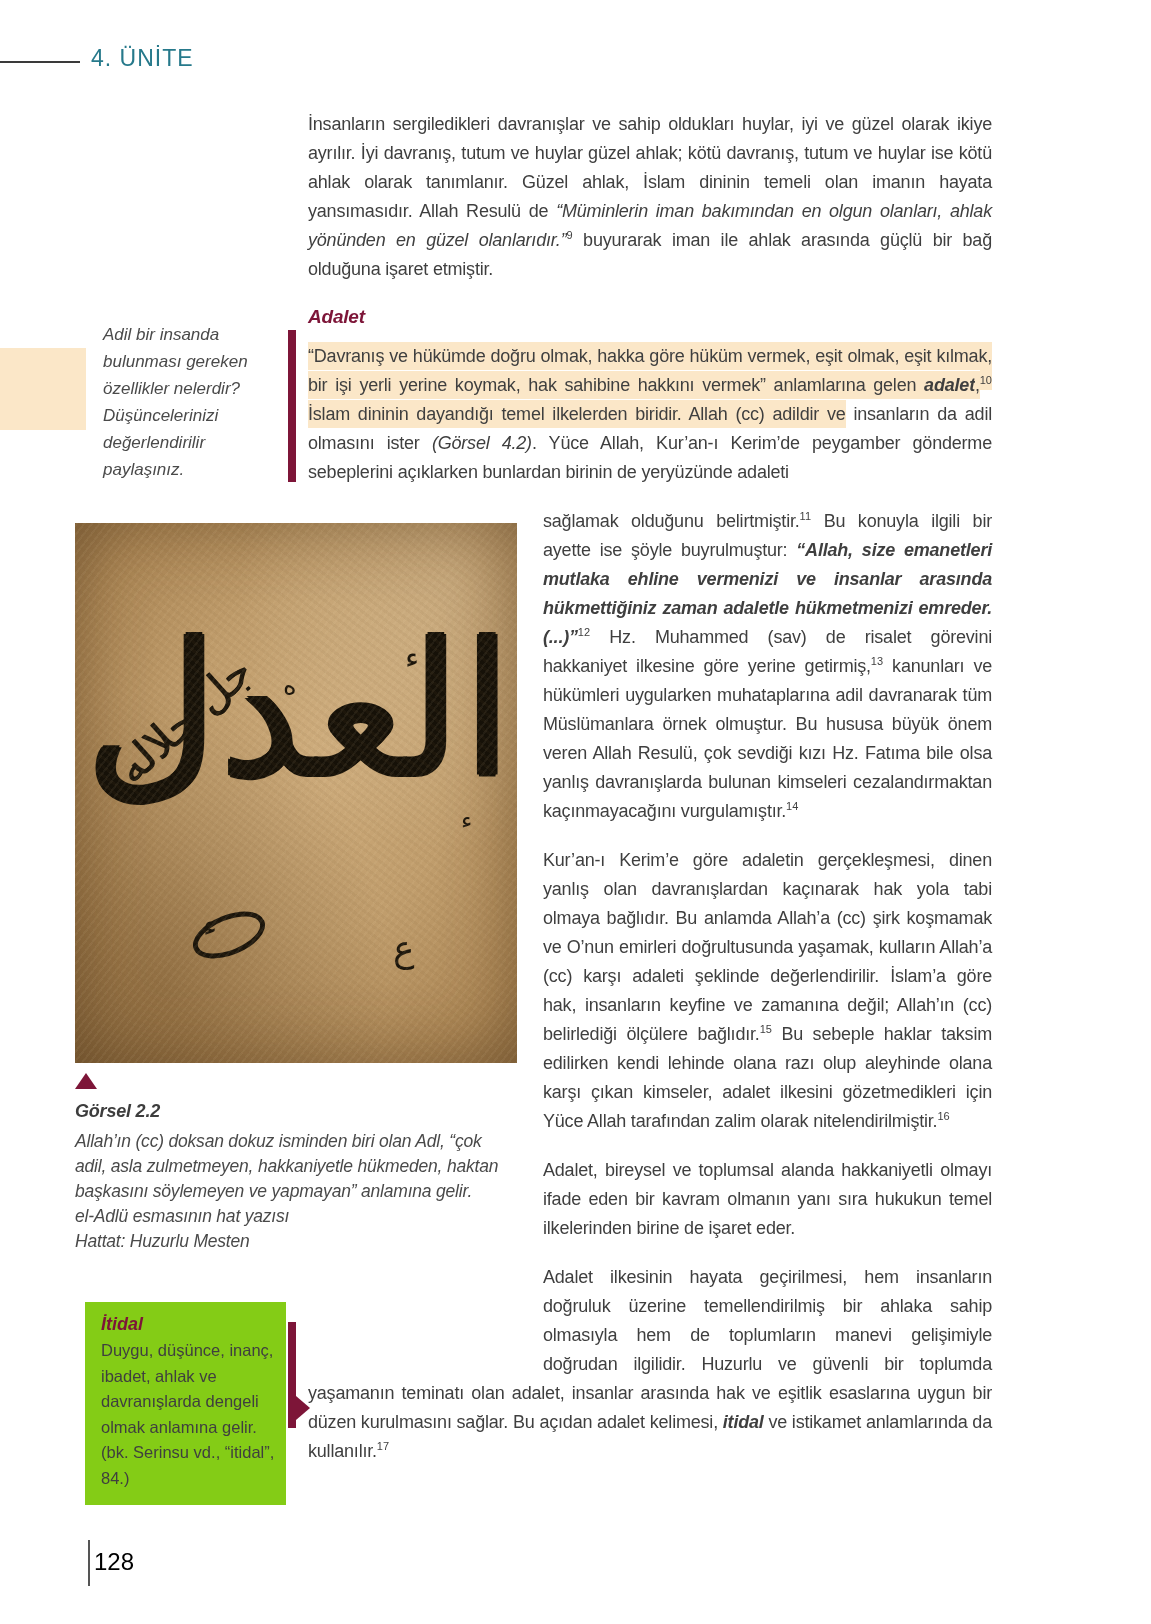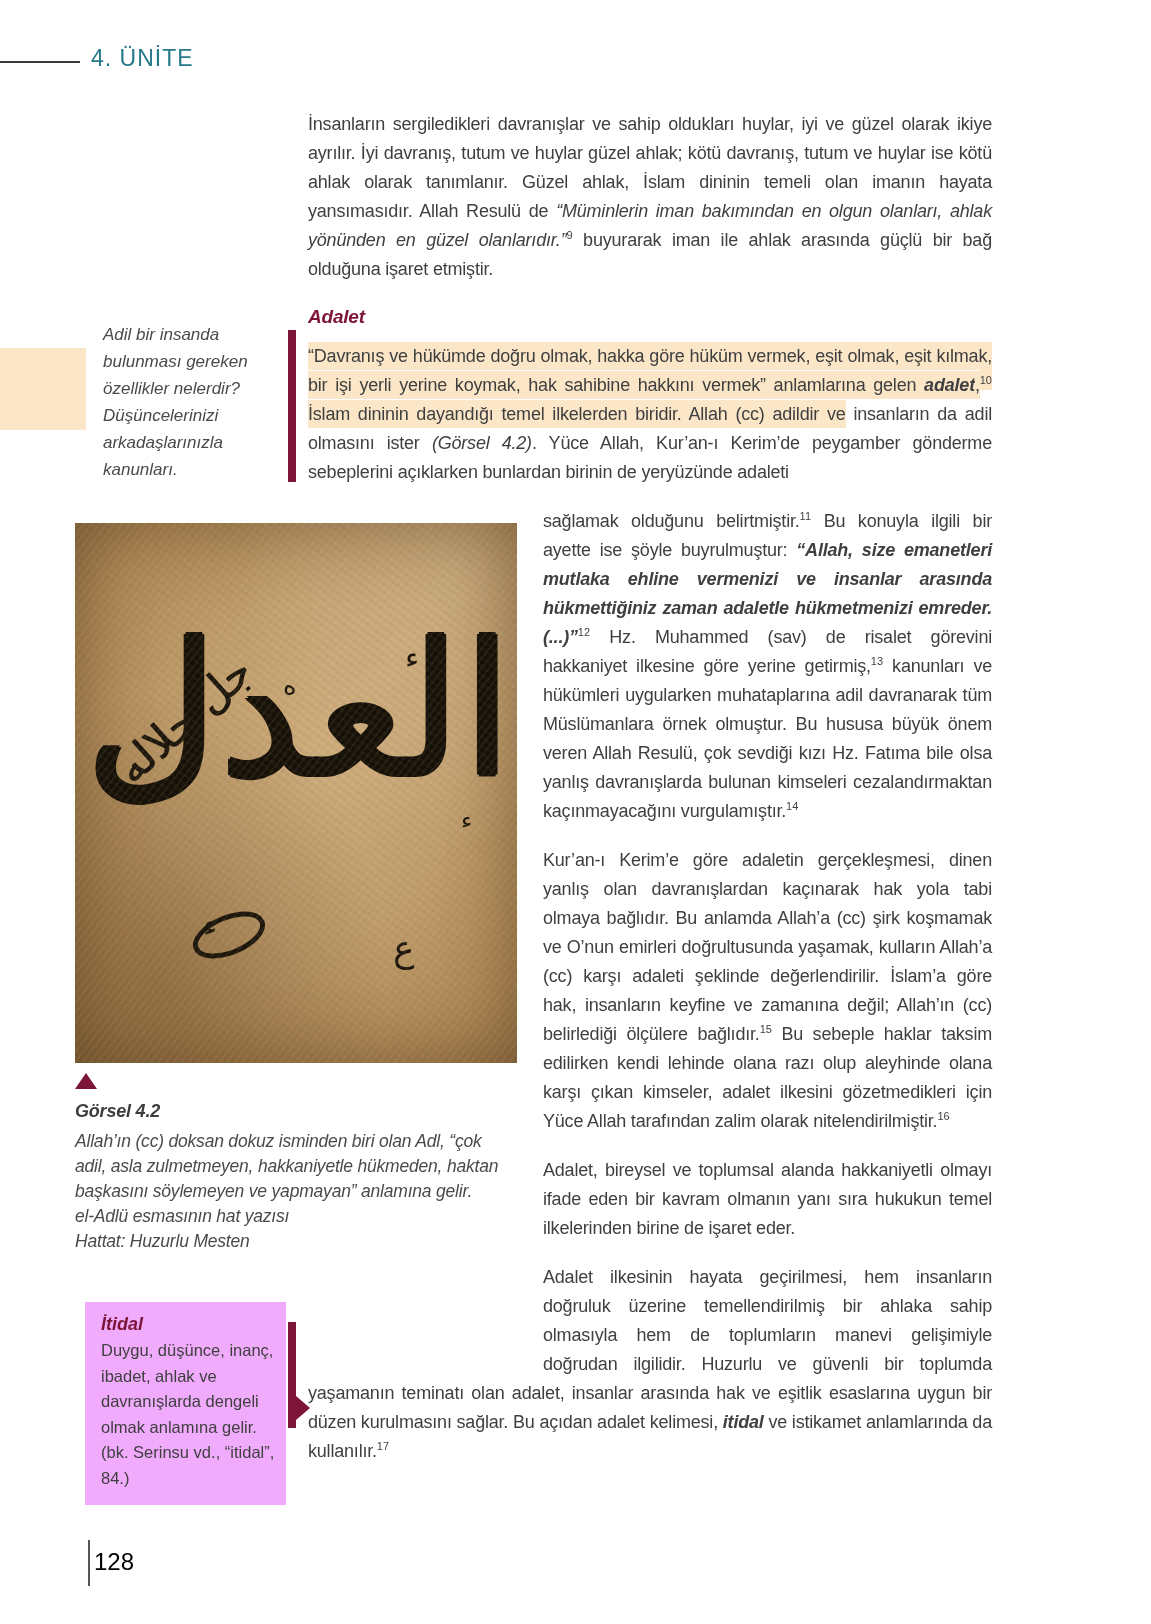--- a/index.html
+++ b/index.html
@@ -72,21 +72,21 @@
   }
   .figure-marker{
     width:0;height:0;border-left:11px solid transparent;border-right:11px solid transparent;
     border-bottom:16px solid #7d1538;margin:10px 0 8px 0;
   }
   .figure-label{font-size:18px;font-weight:700;font-style:italic;color:#3d3d3d;margin:0 0 3px 0;}
   .figure-caption{font-size:17.5px;line-height:25px;font-style:italic;color:#4a4a4a;text-align:left;letter-spacing:-0.2px;}
   
   .itidal-box{
     position:absolute;left:85px;top:1302px;width:201px;box-sizing:border-box;
-    background:#f0abfc;padding:12px 6px 14px 16px;
+    background:#84cc16;padding:12px 6px 14px 16px;
   }
   .itidal-title{font-size:18px;font-weight:700;font-style:italic;color:#7d1538;margin:0 0 3px 0;}
   .itidal-body{font-size:16.5px;line-height:25.5px;color:#3f3f3f;}
   .itidal-bar{position:absolute;left:288px;top:1322px;width:8px;height:106px;background:#7d1538;}
   .itidal-arrow{
     position:absolute;left:296px;top:1396px;width:0;height:0;
     border-top:12px solid transparent;border-bottom:12px solid transparent;border-left:14px solid #7d1538;
   }
   
   .pagenum-rule{position:absolute;left:88px;top:1540px;width:2px;height:46px;background:#555;}
@@ -94,21 +94,21 @@
 </style>
 </head>
 <body>
 
 <div class="page">
 
   <div class="unit-rule"></div>
   <div class="unit-title">4. ÜNİTE</div>
 
   <div class="sidebar-accent"></div>
-  <div class="sidebar-question">Adil bir insanda bulunması gereken özellikler nelerdir? Düşüncelerinizi arkadaşlarınızla kanunları.</div>
+  <div class="sidebar-question">Adil bir insanda bulunması gereken özellikler nelerdir? Düşüncelerinizi değerlendirilir paylaşınız.</div>
 
   <div class="section-bar"></div>
 
   <div class="content">
 
     <p><span>İnsanların sergiledikleri davranışlar ve sahip oldukları huylar, iyi ve güzel olarak ikiye ayrılır. İyi davranış, tutum ve huylar güzel ahlak; kötü davranış, tutum ve huylar ise kötü ahlak olarak tanımlanır. Güzel ahlak, İslam dininin temeli olan imanın hayata yansımasıdır. Allah Resulü de </span><span class="st-i">“Müminlerin iman bakımından en olgun olanları, ahlak yönünden en güzel olanlarıdır.”</span><sup>9</sup><span> buyurarak iman ile ahlak arasında güçlü bir bağ olduğuna işaret etmiştir.</span></p>
 
     <h3 class="section-heading">Adalet</h3>
 
     <p><span class="hl">“Davranış ve hükümde doğru olmak, hakka göre hüküm vermek, eşit olmak, eşit kılmak, bir işi yerli yerine koymak, hak sahibine hakkını vermek” anlamlarına gelen </span><span class="st-bi hl">adalet</span><span class="hl">,</span><sup class="hl">10</sup><span class="hl"> İslam dininin dayandığı temel ilkelerden biridir. Allah (cc) adildir ve</span><span> insanların da adil olmasını ister </span><span class="st-i">(Görsel 4.2)</span><span>. Yüce Allah, Kur’an-ı Kerim’de peygamber gönderme sebeplerini açıklarken bunlardan birinin de yeryüzünde adaleti</span></p>
@@ -118,21 +118,21 @@
         <div class="callig-main">العدل</div>
         <div class="callig-small">جل جلاله</div>
         <span class="callig-mark mark-0">ء</span>
         <span class="callig-mark mark-1">ه</span>
         <span class="callig-mark mark-2">ع</span>
         <span class="callig-mark mark-3">ء</span>
         <span class="callig-mark mark-4">ء</span>
         <div class="signature"></div>
       </div>
       <div class="figure-marker"></div>
-      <div class="figure-label">Görsel 4.2</div>
+      <div class="figure-label">Görsel 2.2</div>
       <div class="figure-caption">
         <div>Allah’ın (cc) doksan dokuz isminden biri olan Adl, “çok adil, asla zulmetmeyen, hakkaniyetle hükmeden, haktan başkasını söylemeyen ve yapmayan” anlamına gelir.</div>
         <div>el-Adlü esmasının hat yazısı</div>
         <div>Hattat: Huzurlu Mesten</div>
       </div>
     </div>
 
     <p><span>sağlamak olduğunu belirtmiştir.</span><sup>11</sup><span> Bu konuyla ilgili bir ayette ise şöyle buyrulmuştur: </span><span class="st-b">“Allah, size emanetleri mutlaka ehline vermenizi ve insanlar arasında hükmettiğiniz zaman adaletle hükmetmenizi emreder. (...)”</span><sup>12</sup><span> Hz. Muhammed (sav) de risalet görevini hakkaniyet ilkesine göre yerine getirmiş,</span><sup>13</sup><span> kanunları ve hükümleri uygularken muhataplarına adil davranarak tüm Müslümanlara örnek olmuştur. Bu hususa büyük önem veren Allah Resulü, çok sevdiği kızı Hz. Fatıma bile olsa yanlış davranışlarda bulunan kimseleri cezalandırmaktan kaçınmayacağını vurgulamıştır.</span><sup>14</sup></p>
     <p><span>Kur’an-ı Kerim’e göre adaletin gerçekleşmesi, dinen yanlış olan davranışlardan kaçınarak hak yola tabi olmaya bağlıdır. Bu anlamda Allah’a (cc) şirk koşmamak ve O’nun emirleri doğrultusunda yaşamak, kulların Allah’a (cc) karşı adaleti şeklinde değerlendirilir. İslam’a göre hak, insanların keyfine ve zamanına değil; Allah’ın (cc) belirlediği ölçülere bağlıdır.</span><sup>15</sup><span> Bu sebeple haklar taksim edilirken kendi lehinde olana razı olup aleyhinde olana karşı çıkan kimseler, adalet ilkesini gözetmedikleri için Yüce Allah tarafından zalim olarak nitelendirilmiştir.</span><sup>16</sup></p>
     <p><span>Adalet, bireysel ve toplumsal alanda hakkaniyetli olmayı ifade eden bir kavram olmanın yanı sıra hukukun temel ilkelerinden birine de işaret eder.</span></p>

